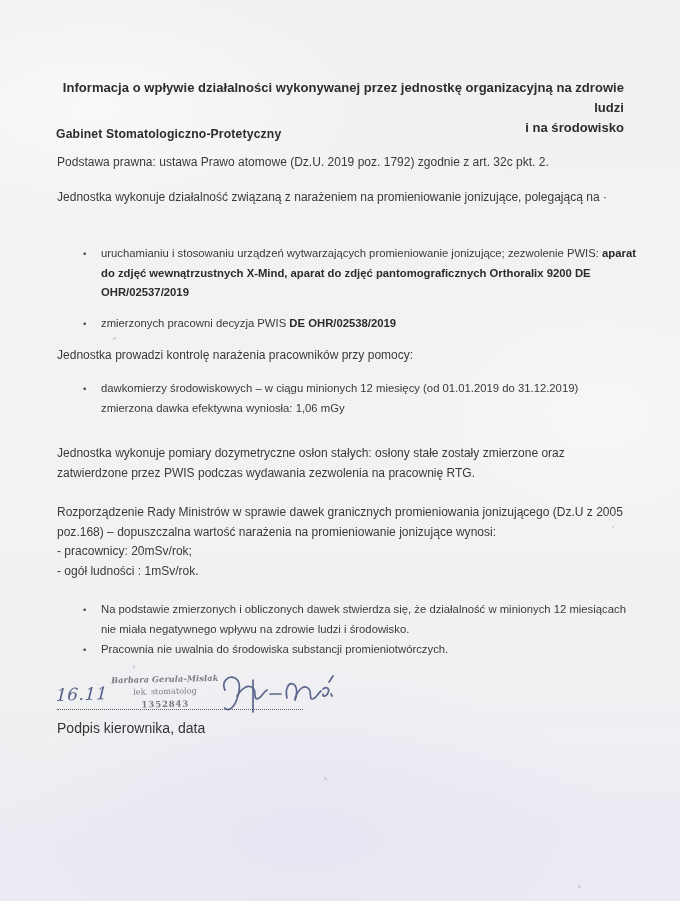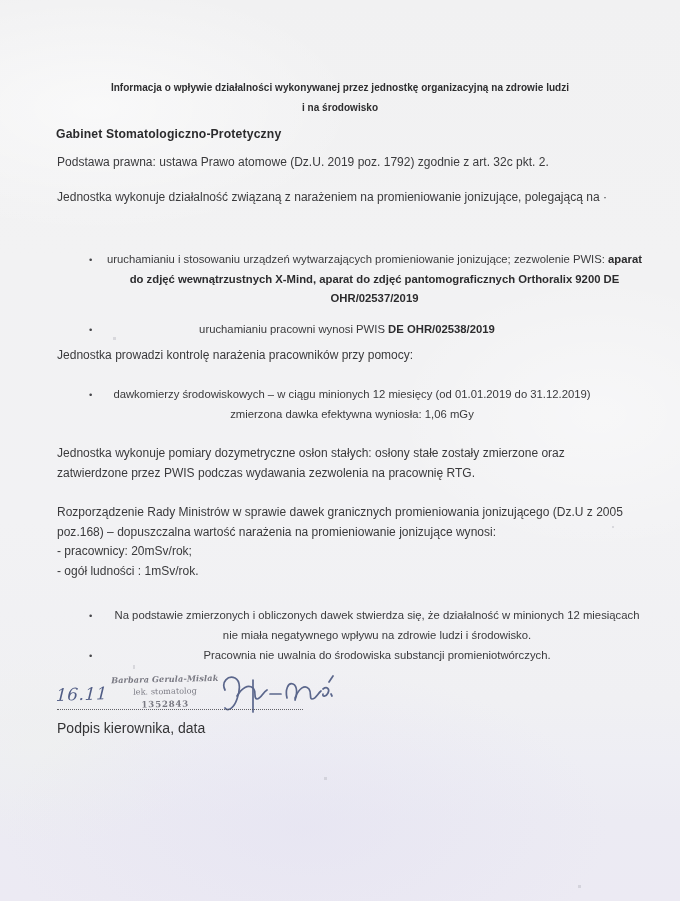--- a/index.html
+++ b/index.html
@@ -53,22 +53,22 @@
     width: 680px;
     height: 901px;
   }
 
   
   .doc-title {
     position: absolute;
     left: 56px;
     top: 78px;
     width: 568px;
-    text-align: center;
-    font-size: 10px;
+    text-align: right;
+    font-size: 13px;
     font-weight: bold;
     line-height: 20px;
     color: #2d2d2f;
     letter-spacing: 0.04px;
   }
   .subject-title {
     position: absolute;
     left: 56px;
     top: 125px;
     width: 568px;
@@ -91,27 +91,26 @@
   .p-legal   { top: 153px; width: 575px; }
   .p-intro   { top: 188px; width: 566px; }
   .p-control { top: 346px; width: 560px; }
   .p-shield  { top: 444px; width: 563px; }
   .p-reg     { top: 503px; width: 572px; }
   .p-uwaga   { top: 577px; width: 200px; }
 
   
   ul.bullets {
     position: absolute;
-    margin: 10px;
+    margin: 4px;
     padding: 0;
     list-style: none;
     font-size: 11.3px;
     line-height: 19.5px;
     color: #3a3a3c;
-    text-align: center;
   }
   ul.bullets > li {
     position: relative;
     padding-left: 40px;
     margin: 0;
   }
   ul.bullets > li::before {
     content: "\2022";
     position: absolute;
     left: 22px;
@@ -228,21 +227,21 @@
 
     <div class="para p-intro">Jednostka  wykonuje działalność związaną z narażeniem na promieniowanie jonizujące, polegającą na ·</div>
 
     <ul class="bullets b-devices">
       <li>
         <span>uruchamianiu i stosowaniu urządzeń wytwarzających promieniowanie jonizujące; zezwolenie PWIS: </span><b>aparat do zdjęć wewnątrzustnych X-Mind, aparat do zdjęć pantomograficznych Orthoralix 9200 DE OHR/02537/2019</b>
       </li>
     </ul>
     <ul class="bullets b-lab">
       <li>
-        <span>uruchamianiu pracowni wynosi PWIS </span><b>DE OHR/02538/2019</b>
+        <span>zmierzonych pracowni decyzja PWIS </span><b>DE OHR/02538/2019</b>
       </li>
     </ul>
 
     <div class="para p-control">Jednostka prowadzi kontrolę narażenia pracowników przy pomocy:</div>
     <ul class="bullets b-dosi">
       <li>dawkomierzy środowiskowych – w ciągu minionych 12 miesięcy (od 01.01.2019 do 31.12.2019) zmierzona dawka efektywna wyniosła: 1,06 mGy</li>
     </ul>
 
     <div class="para p-shield">Jednostka wykonuje pomiary dozymetryczne osłon stałych: osłony stałe zostały zmierzone oraz zatwierdzone przez PWIS podczas wydawania zezwolenia na pracownię RTG.</div>
 

